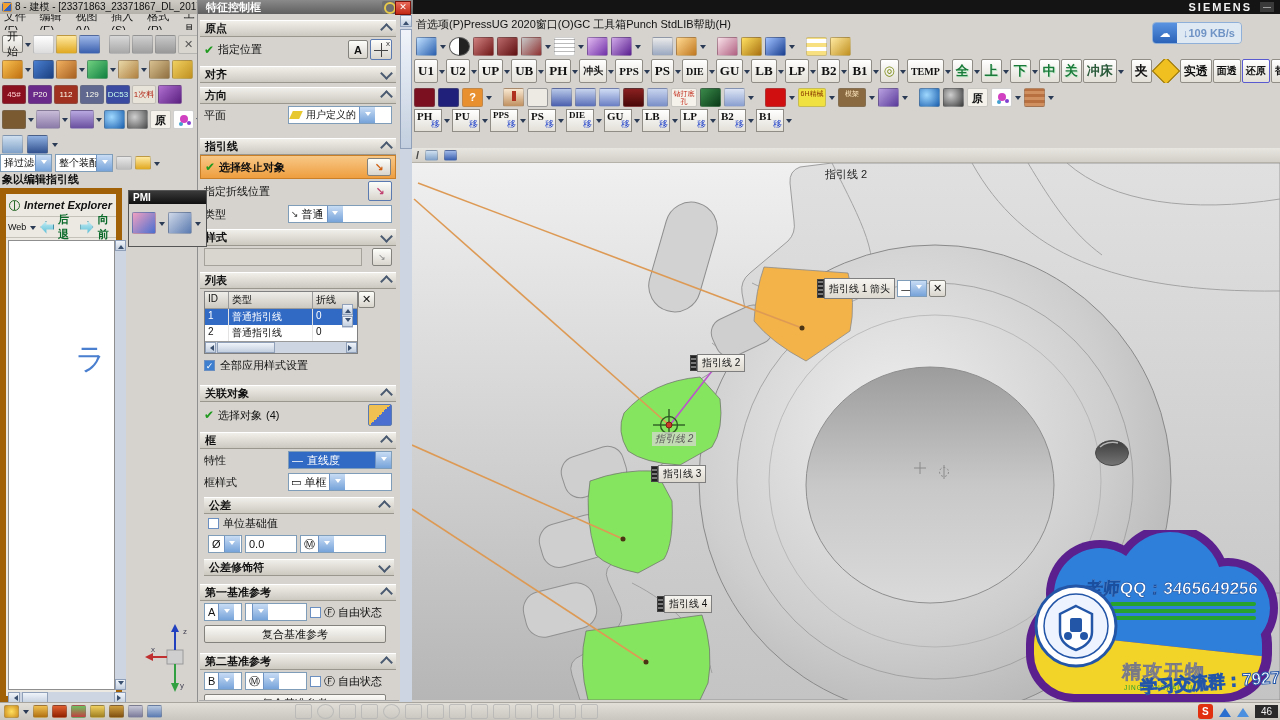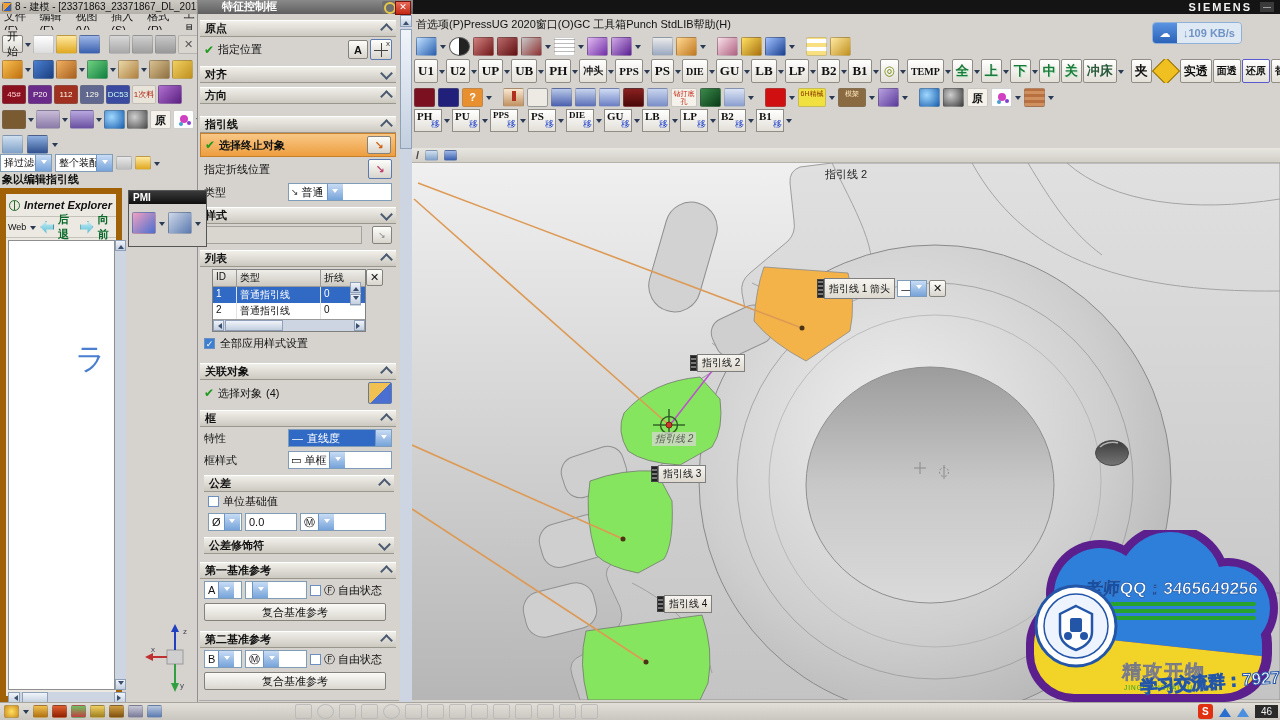--- a/index.html
+++ b/index.html
@@ -13,21 +13,21 @@
   .brand{color:#f2f2f2;font-weight:bold;letter-spacing:2px;font-size:11px}
   .minbox{width:14px;height:10px;background:#3a3a3a;color:#eee;font-size:8px;line-height:9px;text-align:center}
   
   .gi{width:21px;height:19px;border-radius:2px;border:1px solid rgba(120,120,120,.35);box-sizing:border-box;flex:0 0 auto}
   .sep{width:5px;height:20px;flex:0 0 auto}
   .caret{width:0;height:0;border:3px solid transparent;border-top:4px solid #2a3a55;margin-top:4px;flex:0 0 auto}
   .chu{width:7px;height:7px;border-left:2px solid #4a5a70;border-top:2px solid #4a5a70;transform:rotate(45deg);margin-top:2px}
   .chd{width:7px;height:7px;border-left:2px solid #4a5a70;border-top:2px solid #4a5a70;transform:rotate(225deg);margin-bottom:3px}
   
   #dlg{left:197px;top:0;width:215px;height:720px;background:#d6d3ce;border-left:1px solid #8f8f8f;box-sizing:border-box}
-  .dtitle{left:0;top:0;width:215px;height:14px;background:linear-gradient(#8a8a8a,#5f5f5f);color:#fff;font-weight:bold;display:flex;align-items:flex-end;padding-left:24px;box-sizing:border-box;font-size:11px}
+  .dtitle{left:0;top:0;width:215px;height:14px;background:linear-gradient(#8a8a8a,#5f5f5f);color:#fff;font-weight:bold;display:flex;align-items:center;padding-left:8px;box-sizing:border-box;font-size:11px}
   .gearbox{position:absolute;right:17px;top:1px;width:13px;height:12px;background:#6f6f6f;border-radius:2px}
   .gear{position:absolute;left:2px;top:1px;width:8px;height:8px;border:2px solid #e8c94a;border-radius:50%}
   .xbox{position:absolute;right:1px;top:1px;width:14px;height:12px;background:linear-gradient(#e86a5a,#c22814);border:1px solid #7a1008;color:#fff;font-weight:bold;font-size:9px;line-height:11px;text-align:center}
   .sech{height:15px;background:linear-gradient(#f1efe9,#ccc9c1);border-top:1px solid #fff;border-bottom:1px solid #9a978f;display:flex;align-items:center;justify-content:space-between;font-weight:bold;padding:0 5px;margin-top:4px}
   .drow{display:flex;align-items:center;padding:2px 4px;gap:3px}
   .combo{display:flex;height:18px;border:1px solid #7f9db9;background:#fff;align-items:center;box-sizing:border-box}
   .combo .val{padding:0 3px;white-space:nowrap;overflow:hidden}
   .db{width:15px;height:16px;background:linear-gradient(#c8dcf4,#76a3da);border-left:1px solid #6f94c4;display:flex;align-items:center;justify-content:center;flex:0 0 auto}
   .btn3d{background:linear-gradient(#fdfdfa,#d8d5cd);border:1px solid #84827c;border-radius:2px;box-sizing:border-box;display:flex;align-items:center;justify-content:center}
   .grcheck{color:#1f9a1f;font-size:12px;font-weight:bold}
@@ -262,20 +262,30 @@
         </span>
       </div>
       <div class="sech">
           <span>对齐</span>
           <span class="chd"></span>
         </div>
       <div class="sech">
           <span>方向</span>
           <span class="chu"></span>
         </div>
+      <div class="drow" style="justify-content:space-between">
+        <span>平面</span>
+        <span class="combo" style="width:104px">
+          <span style="width:10px;height:8px;background:#e8c830;transform:skewX(-25deg);margin:0 2px"></span>
+          <span class="val" style="font-size:10px">用户定义的</span>
+          <span class="db">
+              <span class="caret" style="margin-top:0;border-top-color:#fff"></span>
+            </span>
+        </span>
+      </div>
 
       <div class="sech" style="margin-top:12px">
           <span>指引线</span>
           <span class="chu"></span>
         </div>
       <div class="drow orange-row" style="justify-content:space-between;height:18px">
         <span class="row" style="gap:4px">
             <span class="grcheck">✔</span>
             <span style="font-weight:bold">选择终止对象</span>
           </span>
@@ -309,21 +319,21 @@
           </span>
         <span class="btn3d" style="width:20px;height:18px">
             <span style="color:#888;font-size:9px">↘</span>
           </span>
       </div>
 
       <div class="sech">
           <span>列表</span>
           <span class="chu"></span>
         </div>
-      <div class="abs" style="position:relative;margin:2px 12px;width:168px">
+      <div class="abs" style="position:relative;margin:2px 4px;width:168px">
         <div class="tbl" style="width:152px">
           <div class="hd">
             <div style="width:24px">ID</div>
             <div style="width:84px">类型</div>
             <div style="width:36px;border-right:none">折线</div>
           </div>
           <div class="trow sel">
             <div style="width:24px">1</div>
             <div style="width:84px">普通指引线</div>
             <div style="width:36px;border-right:none">0</div>

